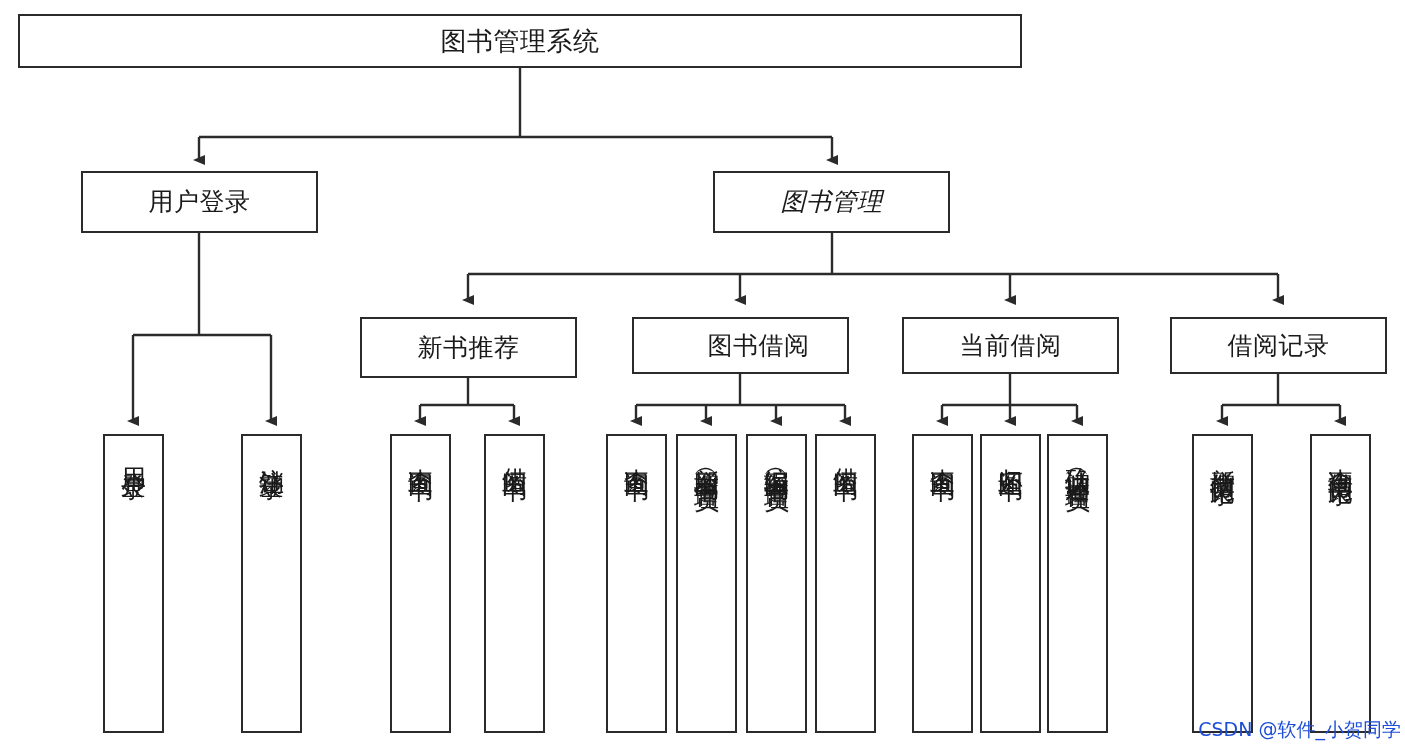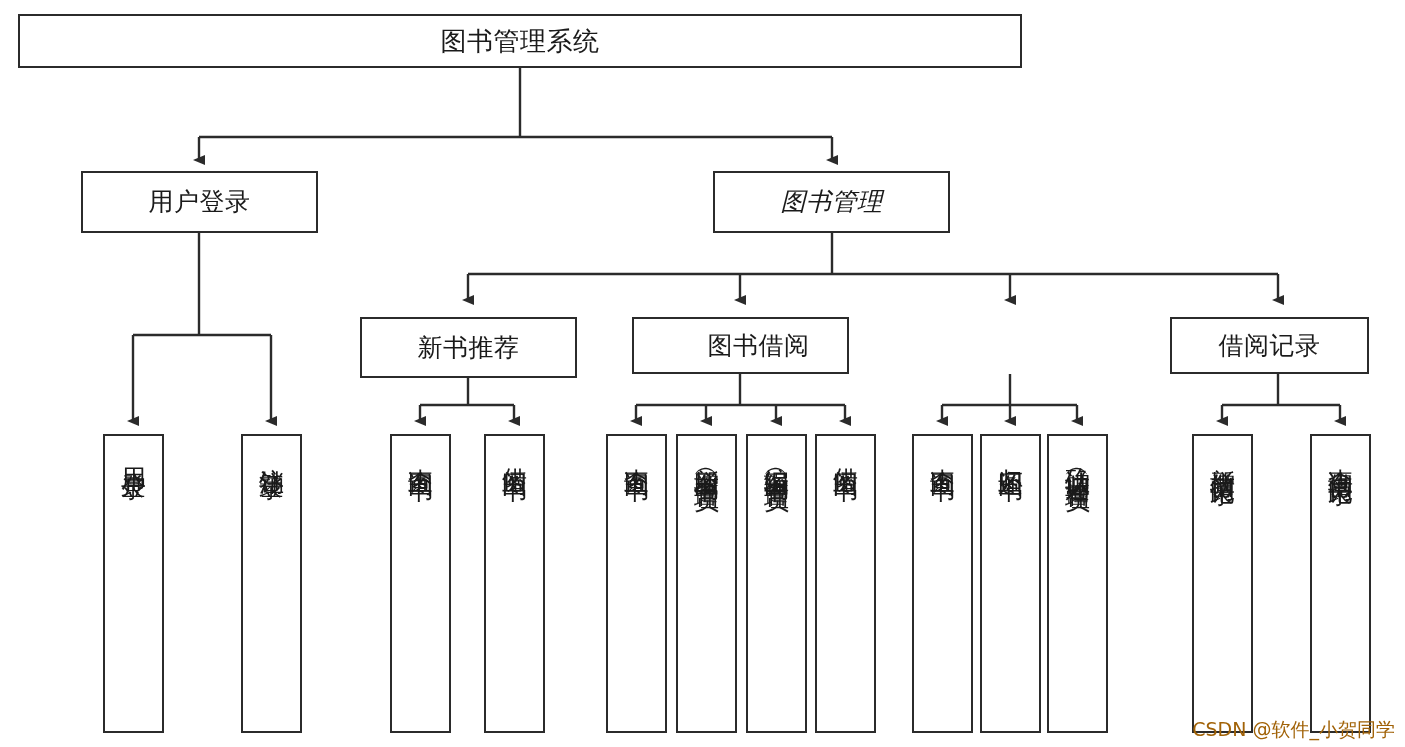--- a/index.html
+++ b/index.html
@@ -48,24 +48,24 @@
   .node.vert .node-label{
     writing-mode:vertical-rl;
     text-orientation:upright;
     font-size:25px;
     letter-spacing:3px;
     line-height:1;
   }
   .node.root .node-label{font-size:26px;}
   .watermark{
     position:absolute;
-    right:10px;
+    right:4px;
     bottom:4px;
     font-size:19px;
-    color:#a16207;
+    color:#1d4ed8;
     z-index:5;
     white-space:nowrap;
     font-family:"DejaVu Sans","Liberation Sans",sans-serif;
   }
 </style>
 </head>
 <body>
 
 <div id="diagram-root">
 
@@ -132,22 +132,25 @@
   </div>
 
   <div class="node horiz" style="left:360px;top:317px;width:217px;height:61px;">
     <span class="node-label">新书推荐</span>
   </div>
 
   <div class="node horiz" style="left:632px;top:317px;width:217px;height:57px;padding-left:36px;">
     <span class="node-label">图书借阅</span>
   </div>
 
-
-  <div class="node horiz" style="left:1170px;top:317px;width:199px;height:57px;">
+  <div class="node horiz" style="left:902px;top:317px;width:217px;height:57px;">
+    <span class="node-label">当前借阅</span>
+  </div>
+
+  <div class="node horiz" style="left:1170px;top:317px;width:217px;height:57px;">
     <span class="node-label">借阅记录</span>
   </div>
 
   <div class="node vert" style="left:103px;top:434px;width:61px;height:299px;">
     <span class="node-label">用户登录</span>
   </div>
 
   <div class="node vert" style="left:241px;top:434px;width:61px;height:299px;">
     <span class="node-label">注销登录</span>
   </div>

